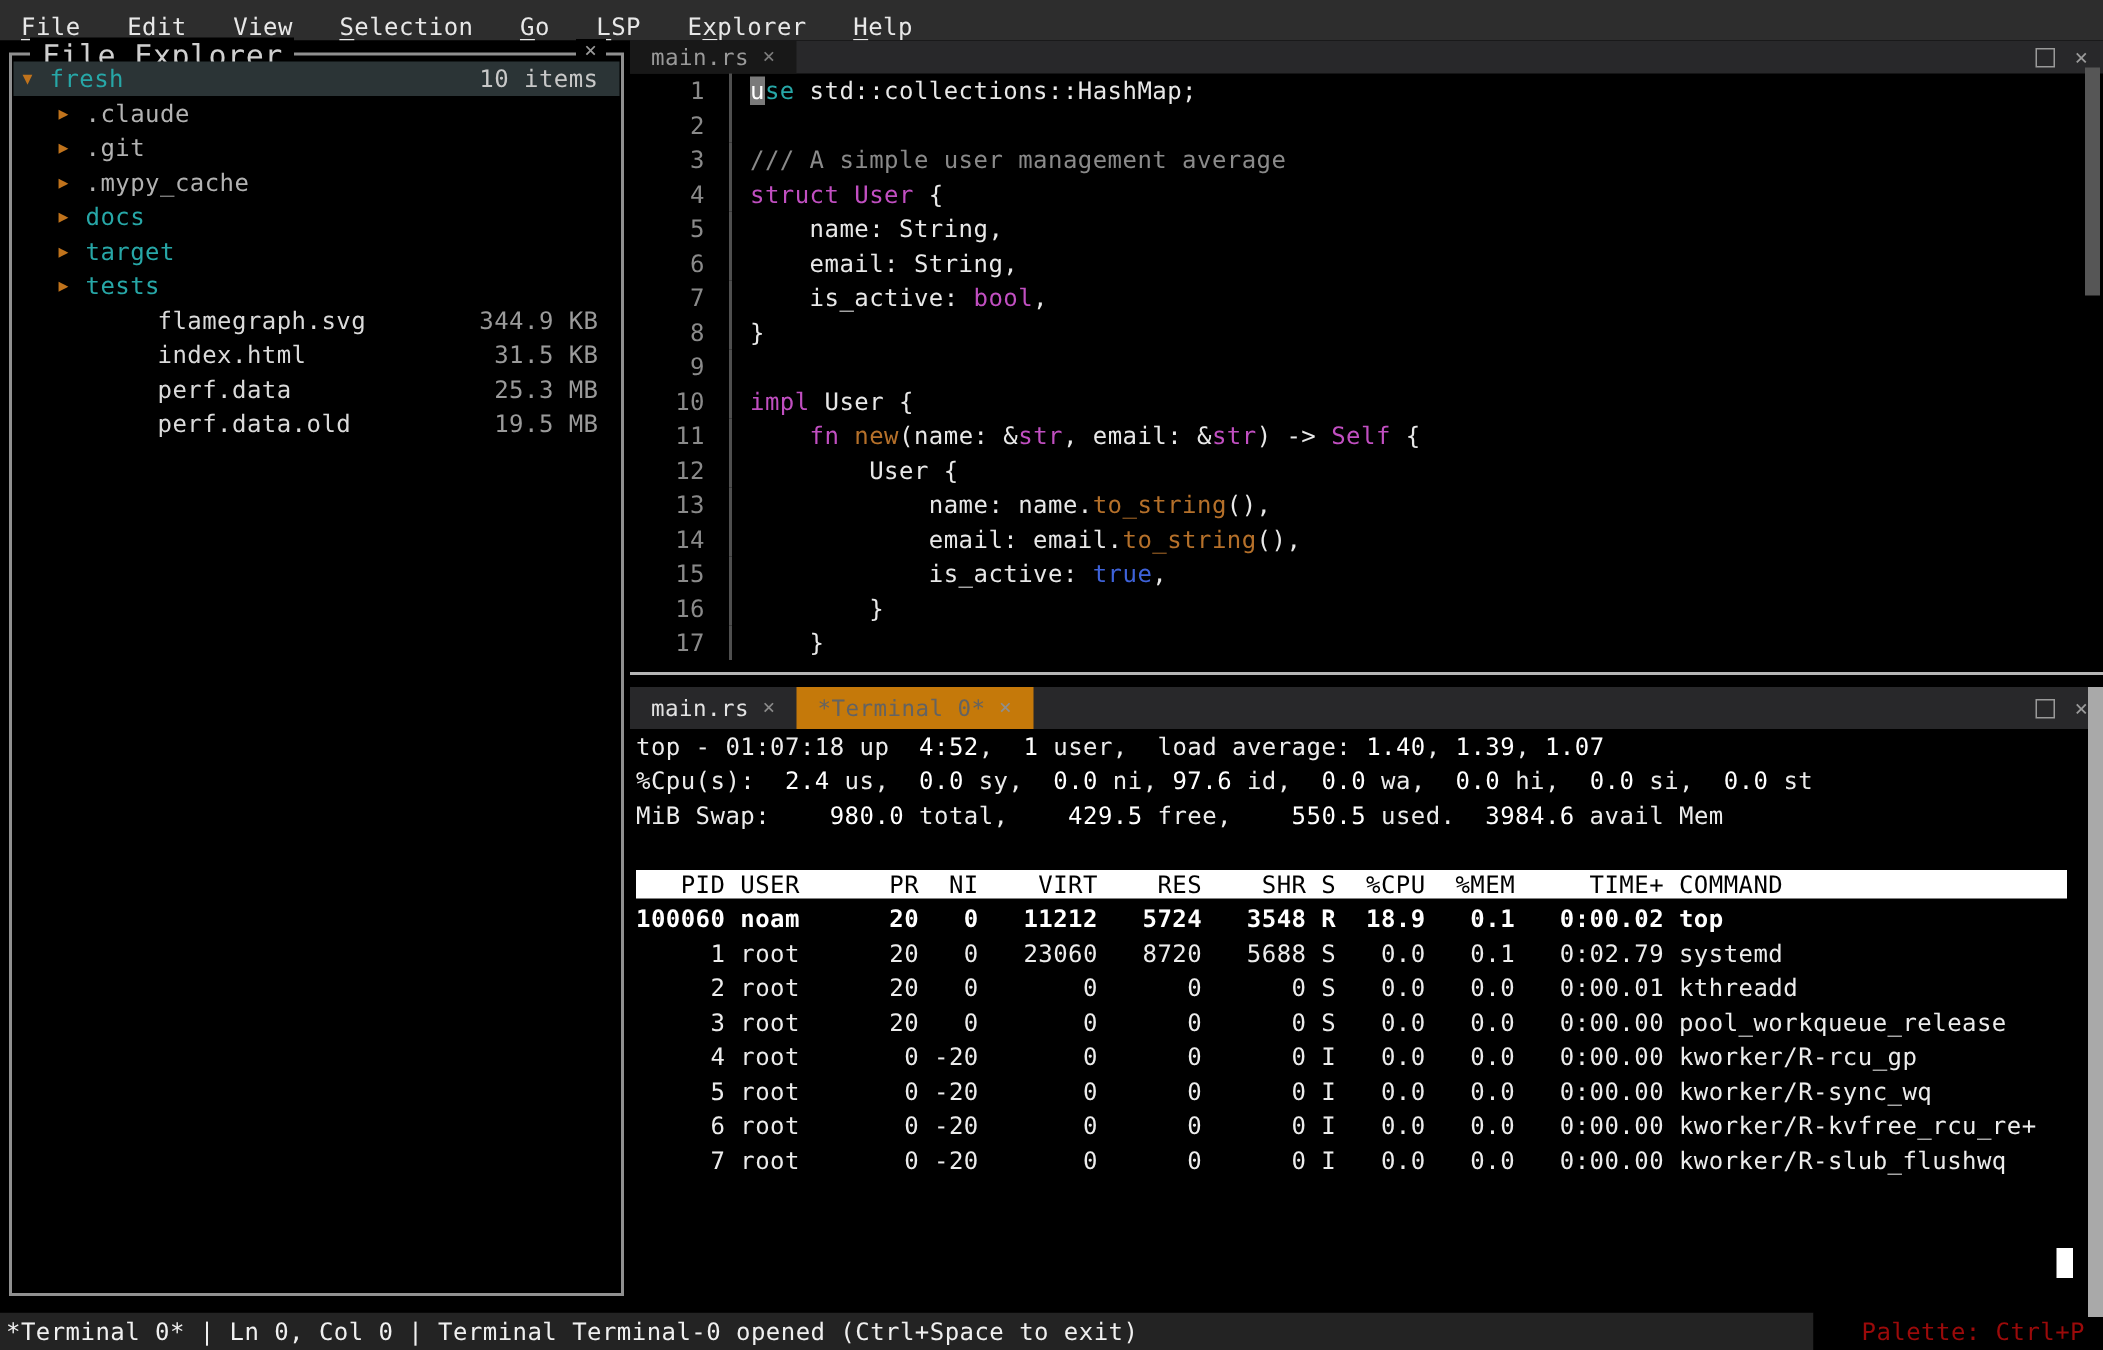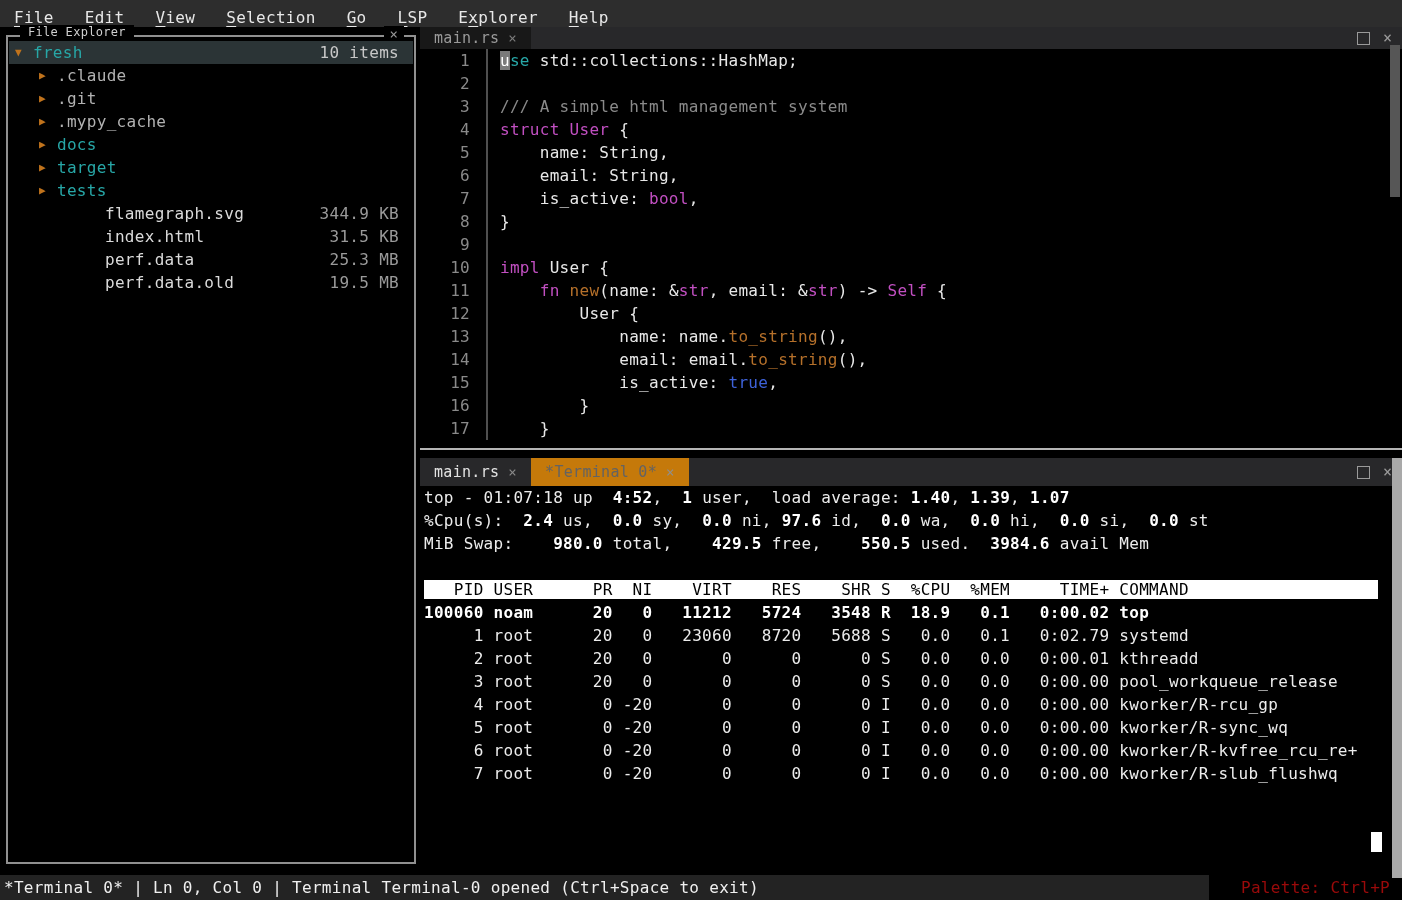--- a/index.html
+++ b/index.html
@@ -3,21 +3,21 @@
 <meta charset="utf-8">
 <style>
   html,body{margin:0;padding:0;background:#000;width:1402px;height:900px;overflow:hidden;
     font-family:"DejaVu Sans Mono",monospace;}
   .menubar{height:27px;background:#2d2d2d;display:flex;align-items:flex-end;
     padding-left:14px;gap:31px;font-size:16px;color:#e8e8e8;letter-spacing:.3px;}
   .menu-item u{text-decoration:underline;text-underline-offset:3px;}
   .workspace{position:relative;width:1402px;height:848px;background:#000;}
   
   .explorer-box{position:absolute;left:6px;top:8px;width:406px;height:825px;border:2px solid #909090;}
-  .ex-title{position:absolute;top:-12px;left:12px;background:#000;padding:0 8px;color:#cfcfcf;font-size:12px;letter-spacing:.3px;}
+  .ex-title{position:absolute;top:-12px;left:12px;background:#000;padding:0 8px;color:#cfcfcf;font-size:20px;letter-spacing:.3px;}
   .ex-close{position:absolute;top:-11px;right:10px;background:#000;padding:0 6px;color:#9a9a9a;font-size:14px;}
   .ex-rows{position:absolute;top:4px;left:1px;right:1px;font-size:16px;letter-spacing:.3px;}
   .ex-row{display:flex;align-items:center;height:23px;padding-right:14px;}
   .ex-row.selected{background:#2b3436;}
   .ex-row.root{padding-left:6px;}
   .ex-row.dir,.ex-row.dir_hidden{padding-left:30px;}
   .ex-row.file{padding-left:48px;}
   .arrow{width:18px;font-size:11px;color:#c0731c;flex:0 0 18px;}
   .n-root,.n-dir{color:#27a7a7;}
   .n-dir_hidden{color:#b2b2b2;}
@@ -49,21 +49,21 @@
   .terminal{position:absolute;left:420px;top:423px;width:982px;height:425px;}
   .ttabbar{position:absolute;top:8px;left:0;right:0;height:28px;background:#28282a;display:flex;}
   .ttabs{display:flex;}
   .ttab{padding:0 14px;display:flex;align-items:center;gap:9px;font-size:15px;color:#e3e3e3;letter-spacing:.3px;}
   .ttab.active{background:#c5790a;color:#636363;}
   .ttab .tclose{color:#8a8a8a;}
   .ttab.active .tclose{color:#8f8f8f;}
   .tcontent{position:absolute;top:36px;left:4px;font-size:16px;line-height:23px;
     letter-spacing:.3px;color:#ececec;}
   .tline{height:23px;white-space:pre;}
-  .tline b{font-weight:bold;color:#fff;}
+  .tline b{font-weight:normal;color:#fff;}
   .theader span{background:#ffffff;color:#000;}
   .trow-bold{font-weight:bold;color:#fff;}
   .cursor-block{position:absolute;left:951px;top:382px;width:11px;height:20px;background:#fff;}
   .tscroll{position:absolute;right:0;top:8px;width:10px;height:420px;background:#a9a9a9;}
   
   .statusbar{height:25px;display:flex;font-size:16px;letter-spacing:.3px;}
   .sb-left{flex:1;background:#232323;color:#f0f0f0;display:flex;align-items:center;padding-left:4px;white-space:pre;}
   .sb-right{background:#000;color:#9b0a0a;display:flex;align-items:center;padding:0 12px 0 32px;}
 </style>
 </head>
@@ -152,21 +152,21 @@
           <span class="ctext"><span class="s-cur">u</span><span class="s-kw">se</span><span class="s-pl"> std::collections::HashMap;</span></span>
         </div>
         <div class="cline">
           <span class="lnum">2</span>
           <span class="gut-gap"></span>
           <span class="ctext"> </span>
         </div>
         <div class="cline">
           <span class="lnum">3</span>
           <span class="gut-gap"></span>
-          <span class="ctext"><span class="s-cm">/// A simple html management system</span></span>
+          <span class="ctext"><span class="s-cm">/// A simple user management average</span></span>
         </div>
         <div class="cline">
           <span class="lnum">4</span>
           <span class="gut-gap"></span>
           <span class="ctext"><span class="s-mag">struct User</span><span class="s-pl"> {</span></span>
         </div>
         <div class="cline">
           <span class="lnum">5</span>
           <span class="gut-gap"></span>
           <span class="ctext"><span class="s-pl">    name: String,</span></span>

